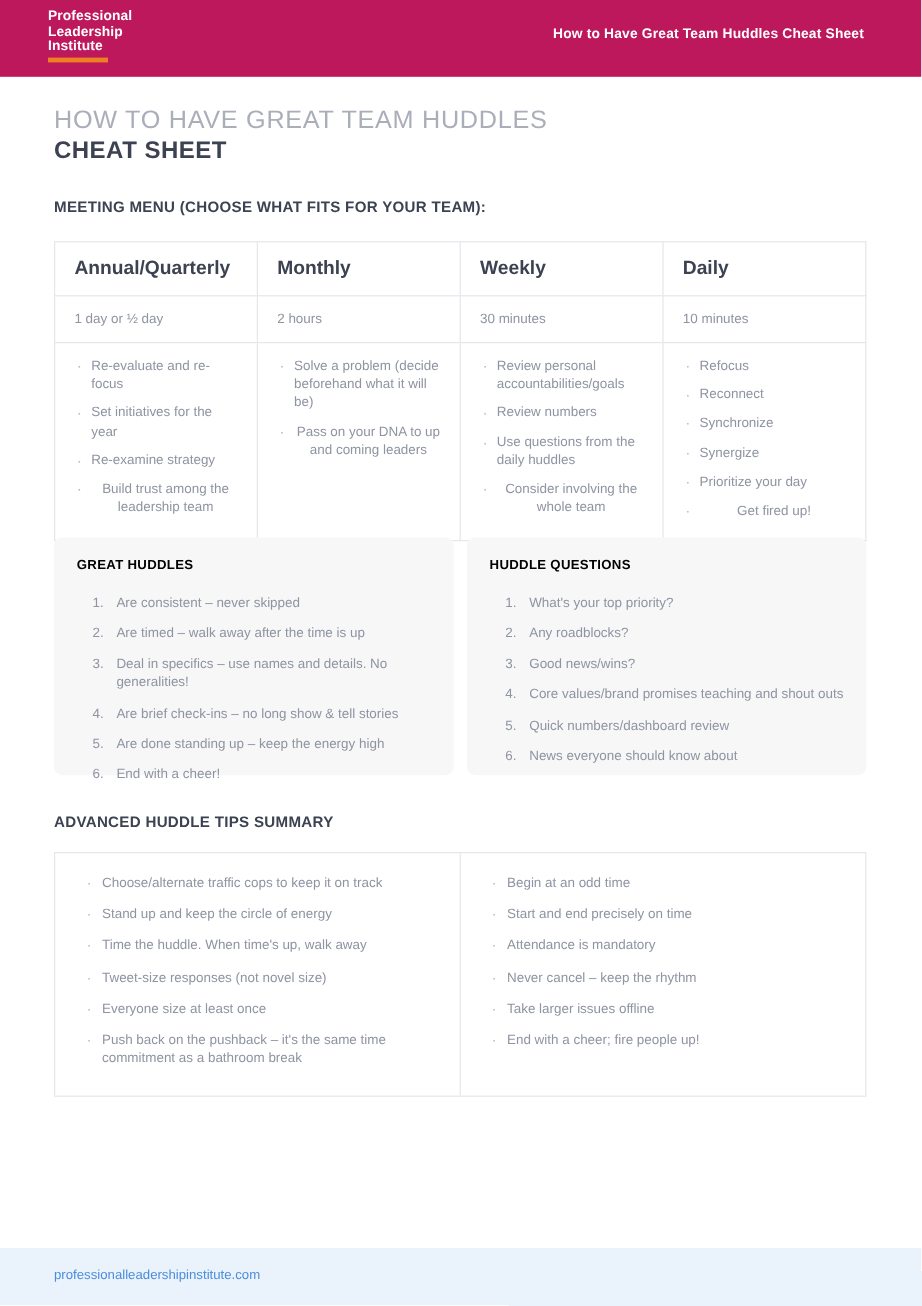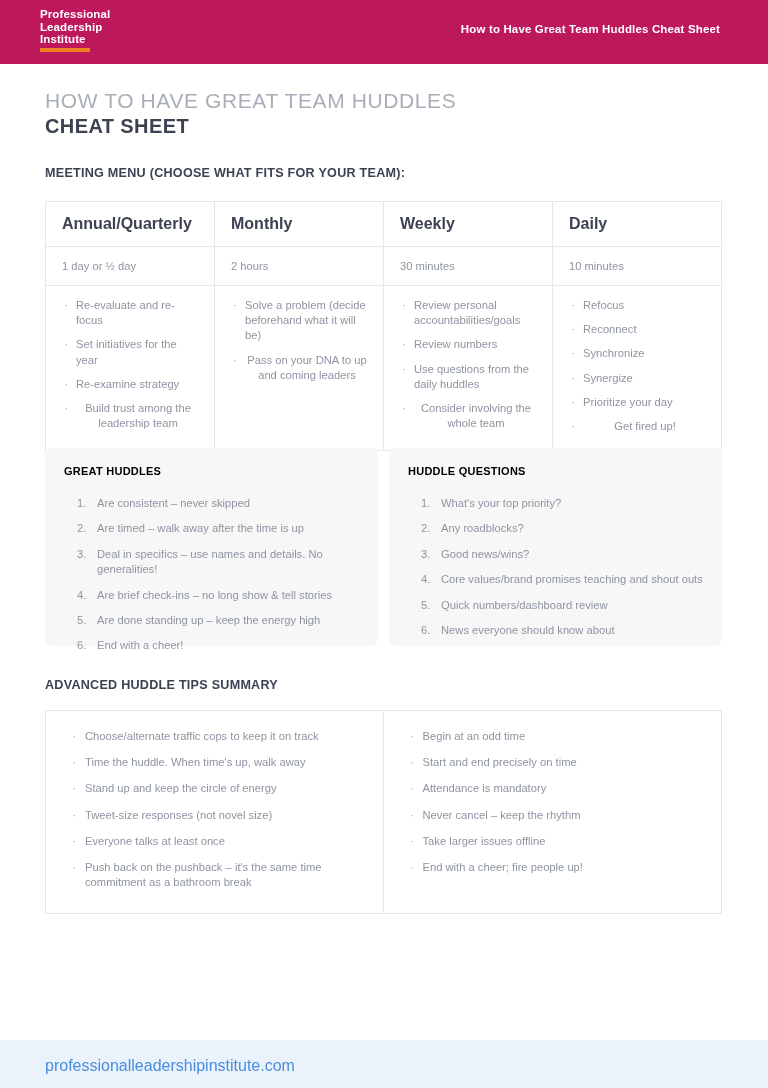--- a/index.html
+++ b/index.html
@@ -232,21 +232,21 @@
     left: 0;
     bottom: 0;
     width: 768px;
     height: 48px;
     background: #eaf2fc;
   }
   .footer-link {
     position: absolute;
     left: 45px;
     top: 17px;
-    font-size: 16px;
+    font-size: 11px;
     color: #4a8ddb;
     text-decoration: none;
     white-space: nowrap;
   }
 </style>
 </head>
 <body>
 
 <div class="page">
 
@@ -341,24 +341,24 @@
         <li>News everyone should know about</li>
       </ol>
   </div>
 
   <div class="section-heading" id="advanced-heading">ADVANCED HUDDLE TIPS SUMMARY</div>
 
   <div class="tips-box">
     <div class="tips-col left">
       <ul class="tips-list">
           <li>Choose/alternate traffic cops to keep it on track</li>
+          <li>Stand up and keep the circle of energy</li>
           <li>Time the huddle.  When time's up, walk away</li>
-          <li>Stand up and keep the circle of energy</li>
           <li>Tweet-size responses (not novel size)</li>
-          <li>Everyone talks at least once</li>
+          <li>Everyone size at least once</li>
           <li>Push back on the pushback – it's the same time commitment as a bathroom break</li>
         </ul>
     </div>
     <div class="tips-col right">
       <ul class="tips-list">
           <li>Begin at an odd time</li>
           <li>Start and end precisely on time</li>
           <li>Attendance is mandatory</li>
           <li>Never cancel – keep the rhythm</li>
           <li>Take larger issues offline</li>

